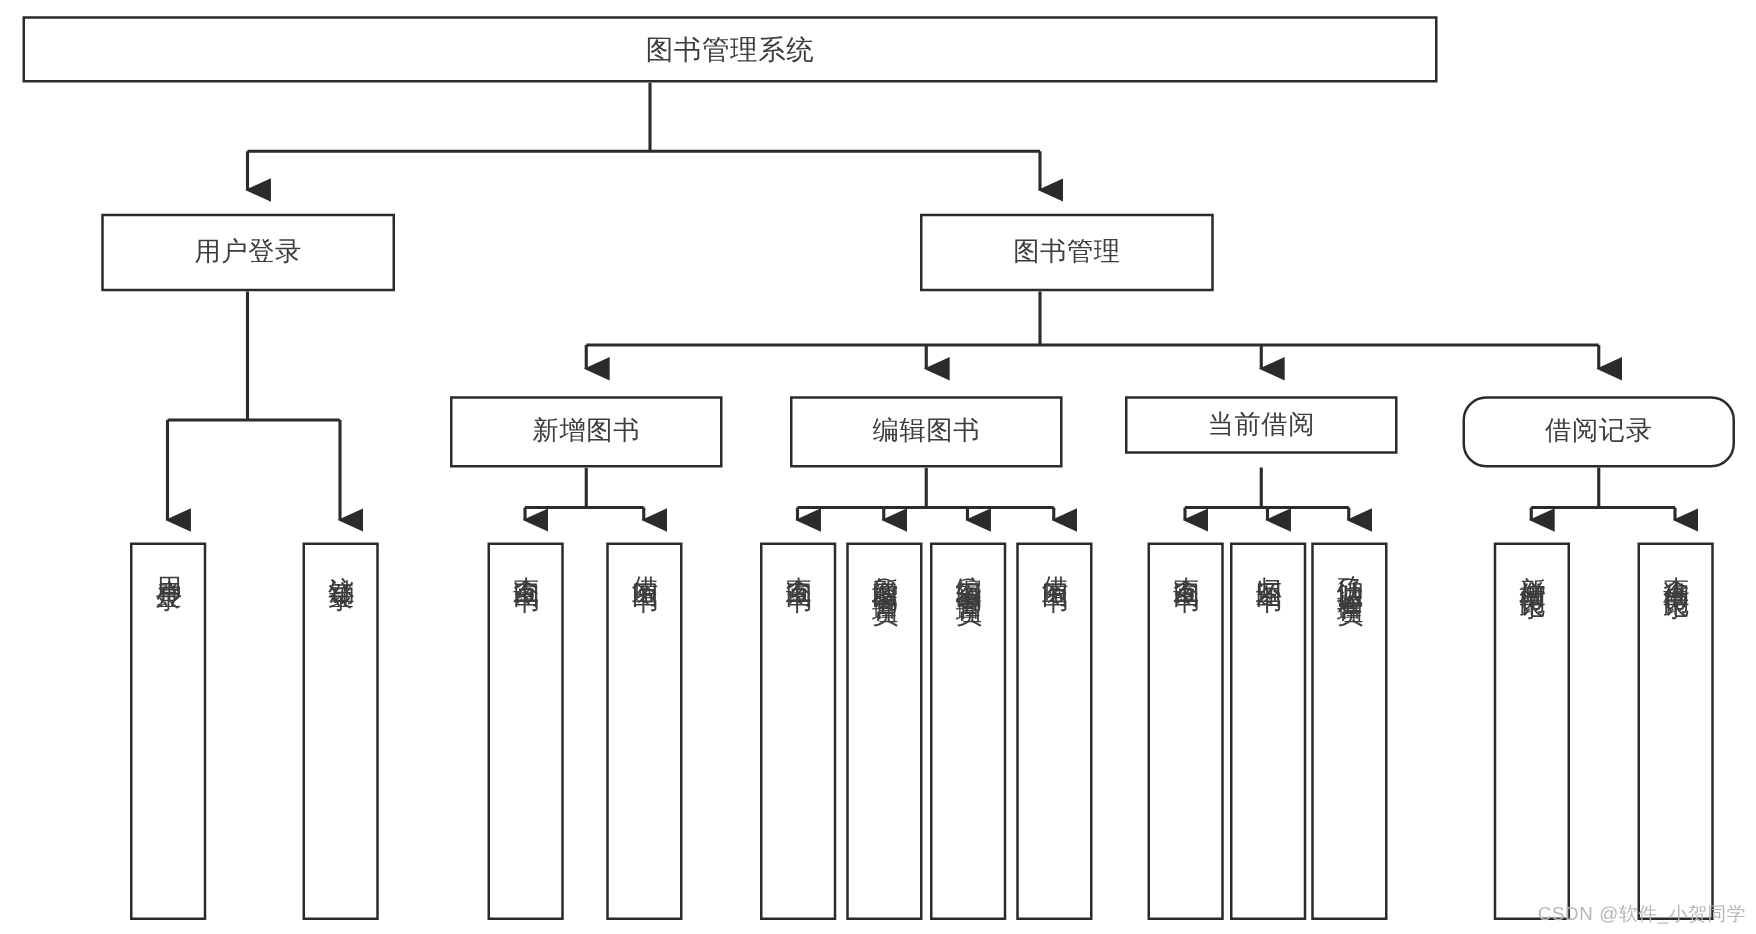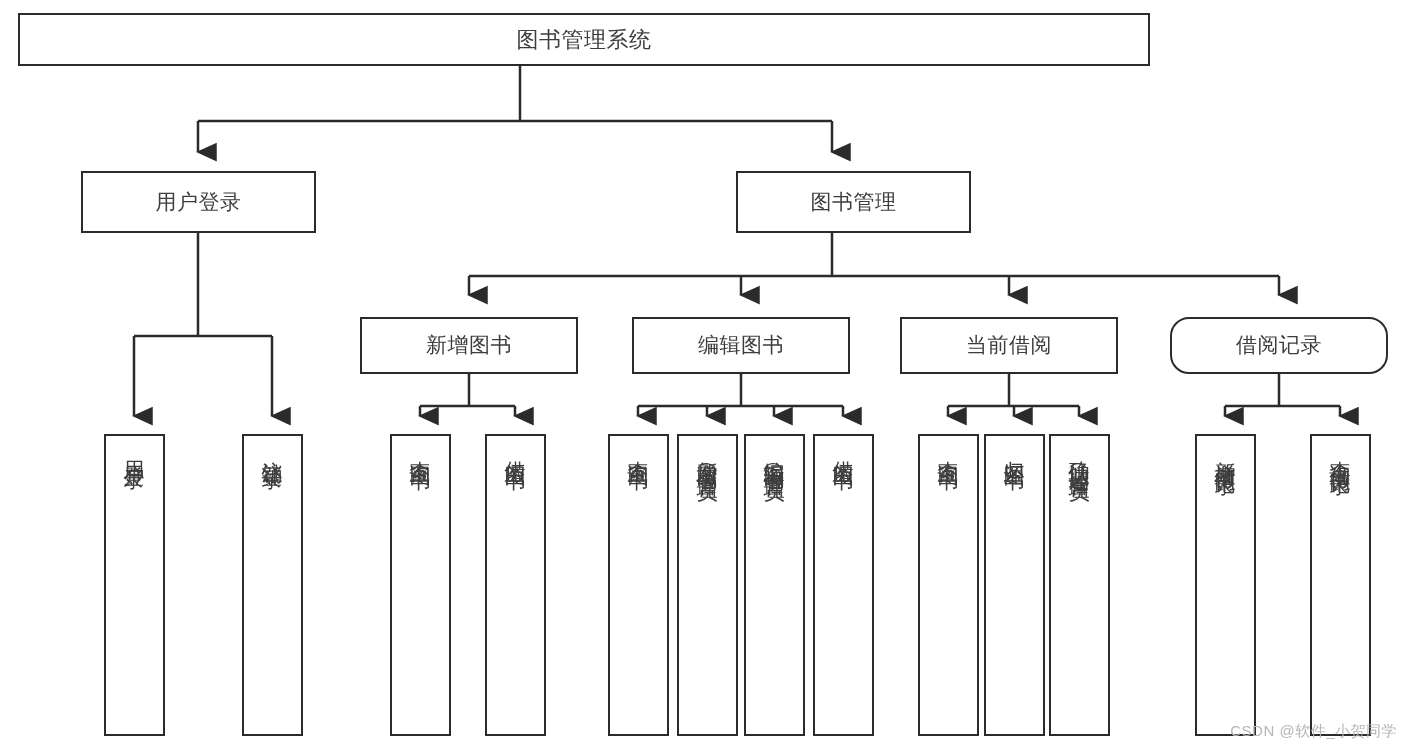--- a/index.html
+++ b/index.html
@@ -133,21 +133,21 @@
   <div class="node" style="left:712px; top:171px; width:235px; height:62px;margin-left:24px;">
     <span class="node-label">图书管理</span>
   </div>
 
   <div class="node" style="left:360px; top:317px; width:218px; height:57px;">
     <span class="node-label">新增图书</span>
   </div>
   <div class="node" style="left:632px; top:317px; width:218px; height:57px;">
     <span class="node-label">编辑图书</span>
   </div>
-  <div class="node" style="left:900px; top:317px; width:218px; height:57px;">
+  <div class="node" style="left:900px; top:317px; width:218px; height:46px;">
     <span class="node-label">当前借阅</span>
   </div>
   <div class="node" style="left:1170px; top:317px; width:218px; height:57px;border-radius:19px;">
     <span class="node-label">借阅记录</span>
   </div>
 
   <div class="node leaf" style="left:104px; top:434px; width:61px; height:302px;">
     <span class="node-label">用户登录</span>
   </div>
   <div class="node leaf" style="left:242px; top:434px; width:61px; height:302px;">

